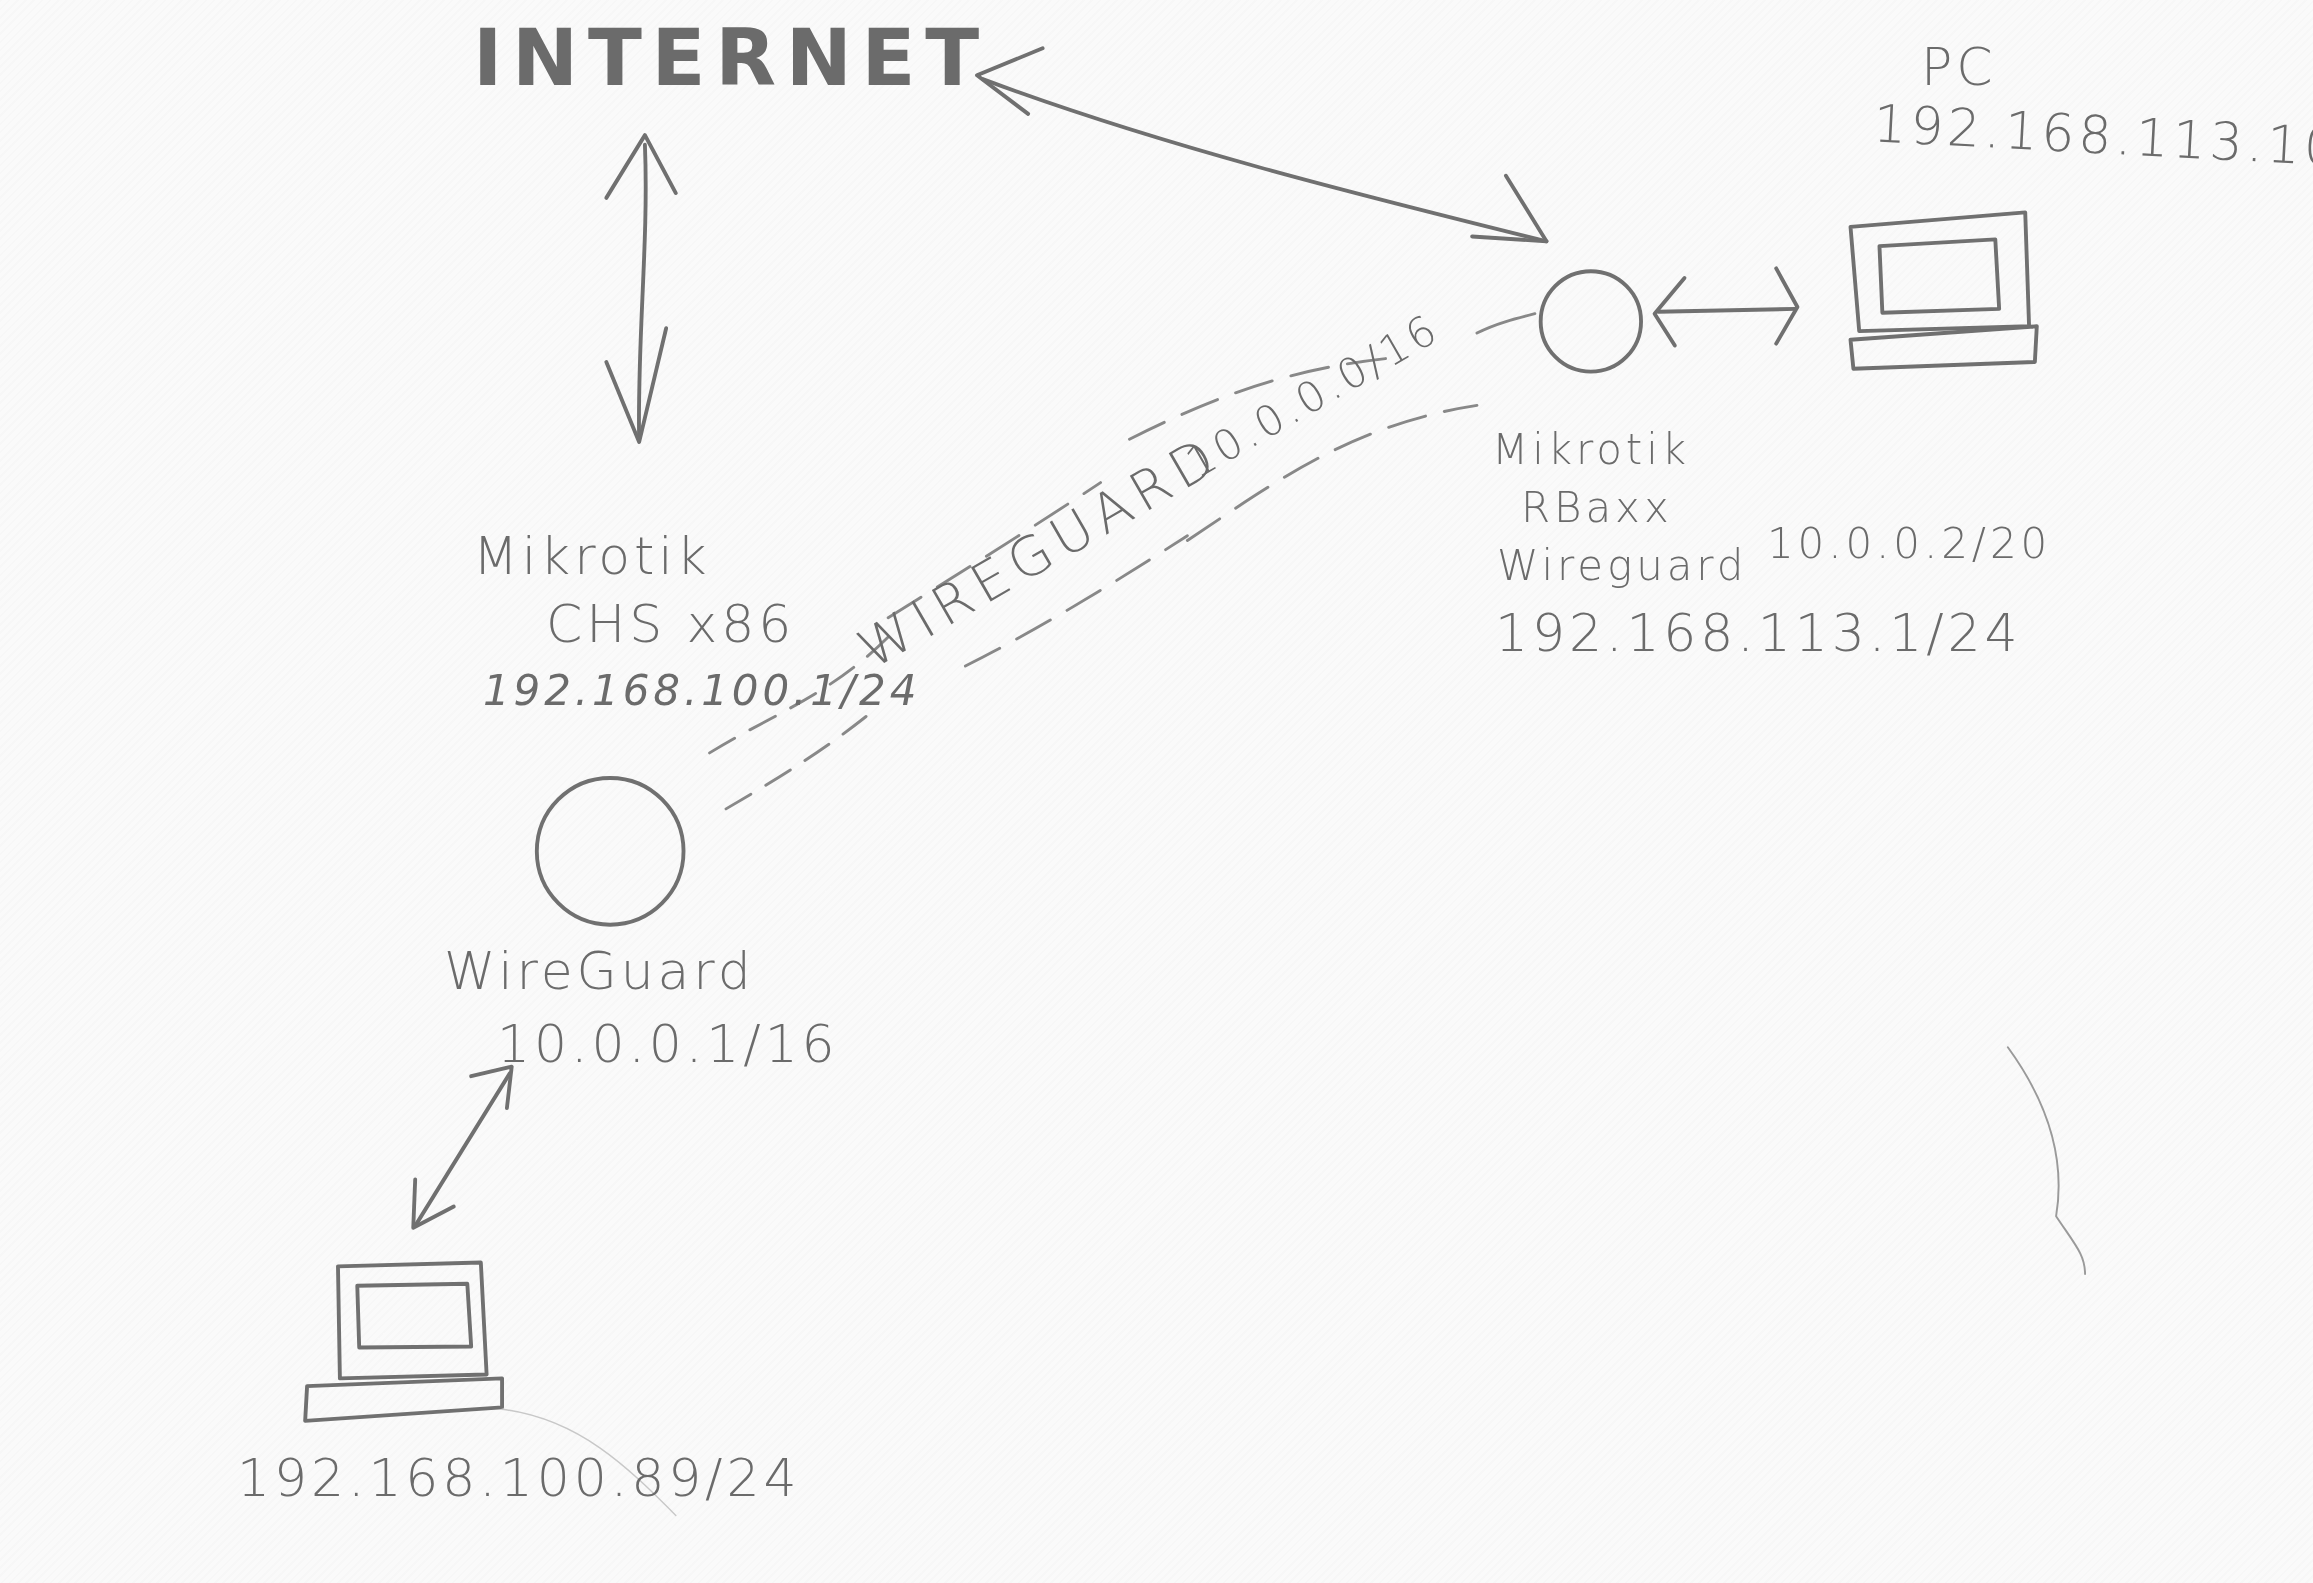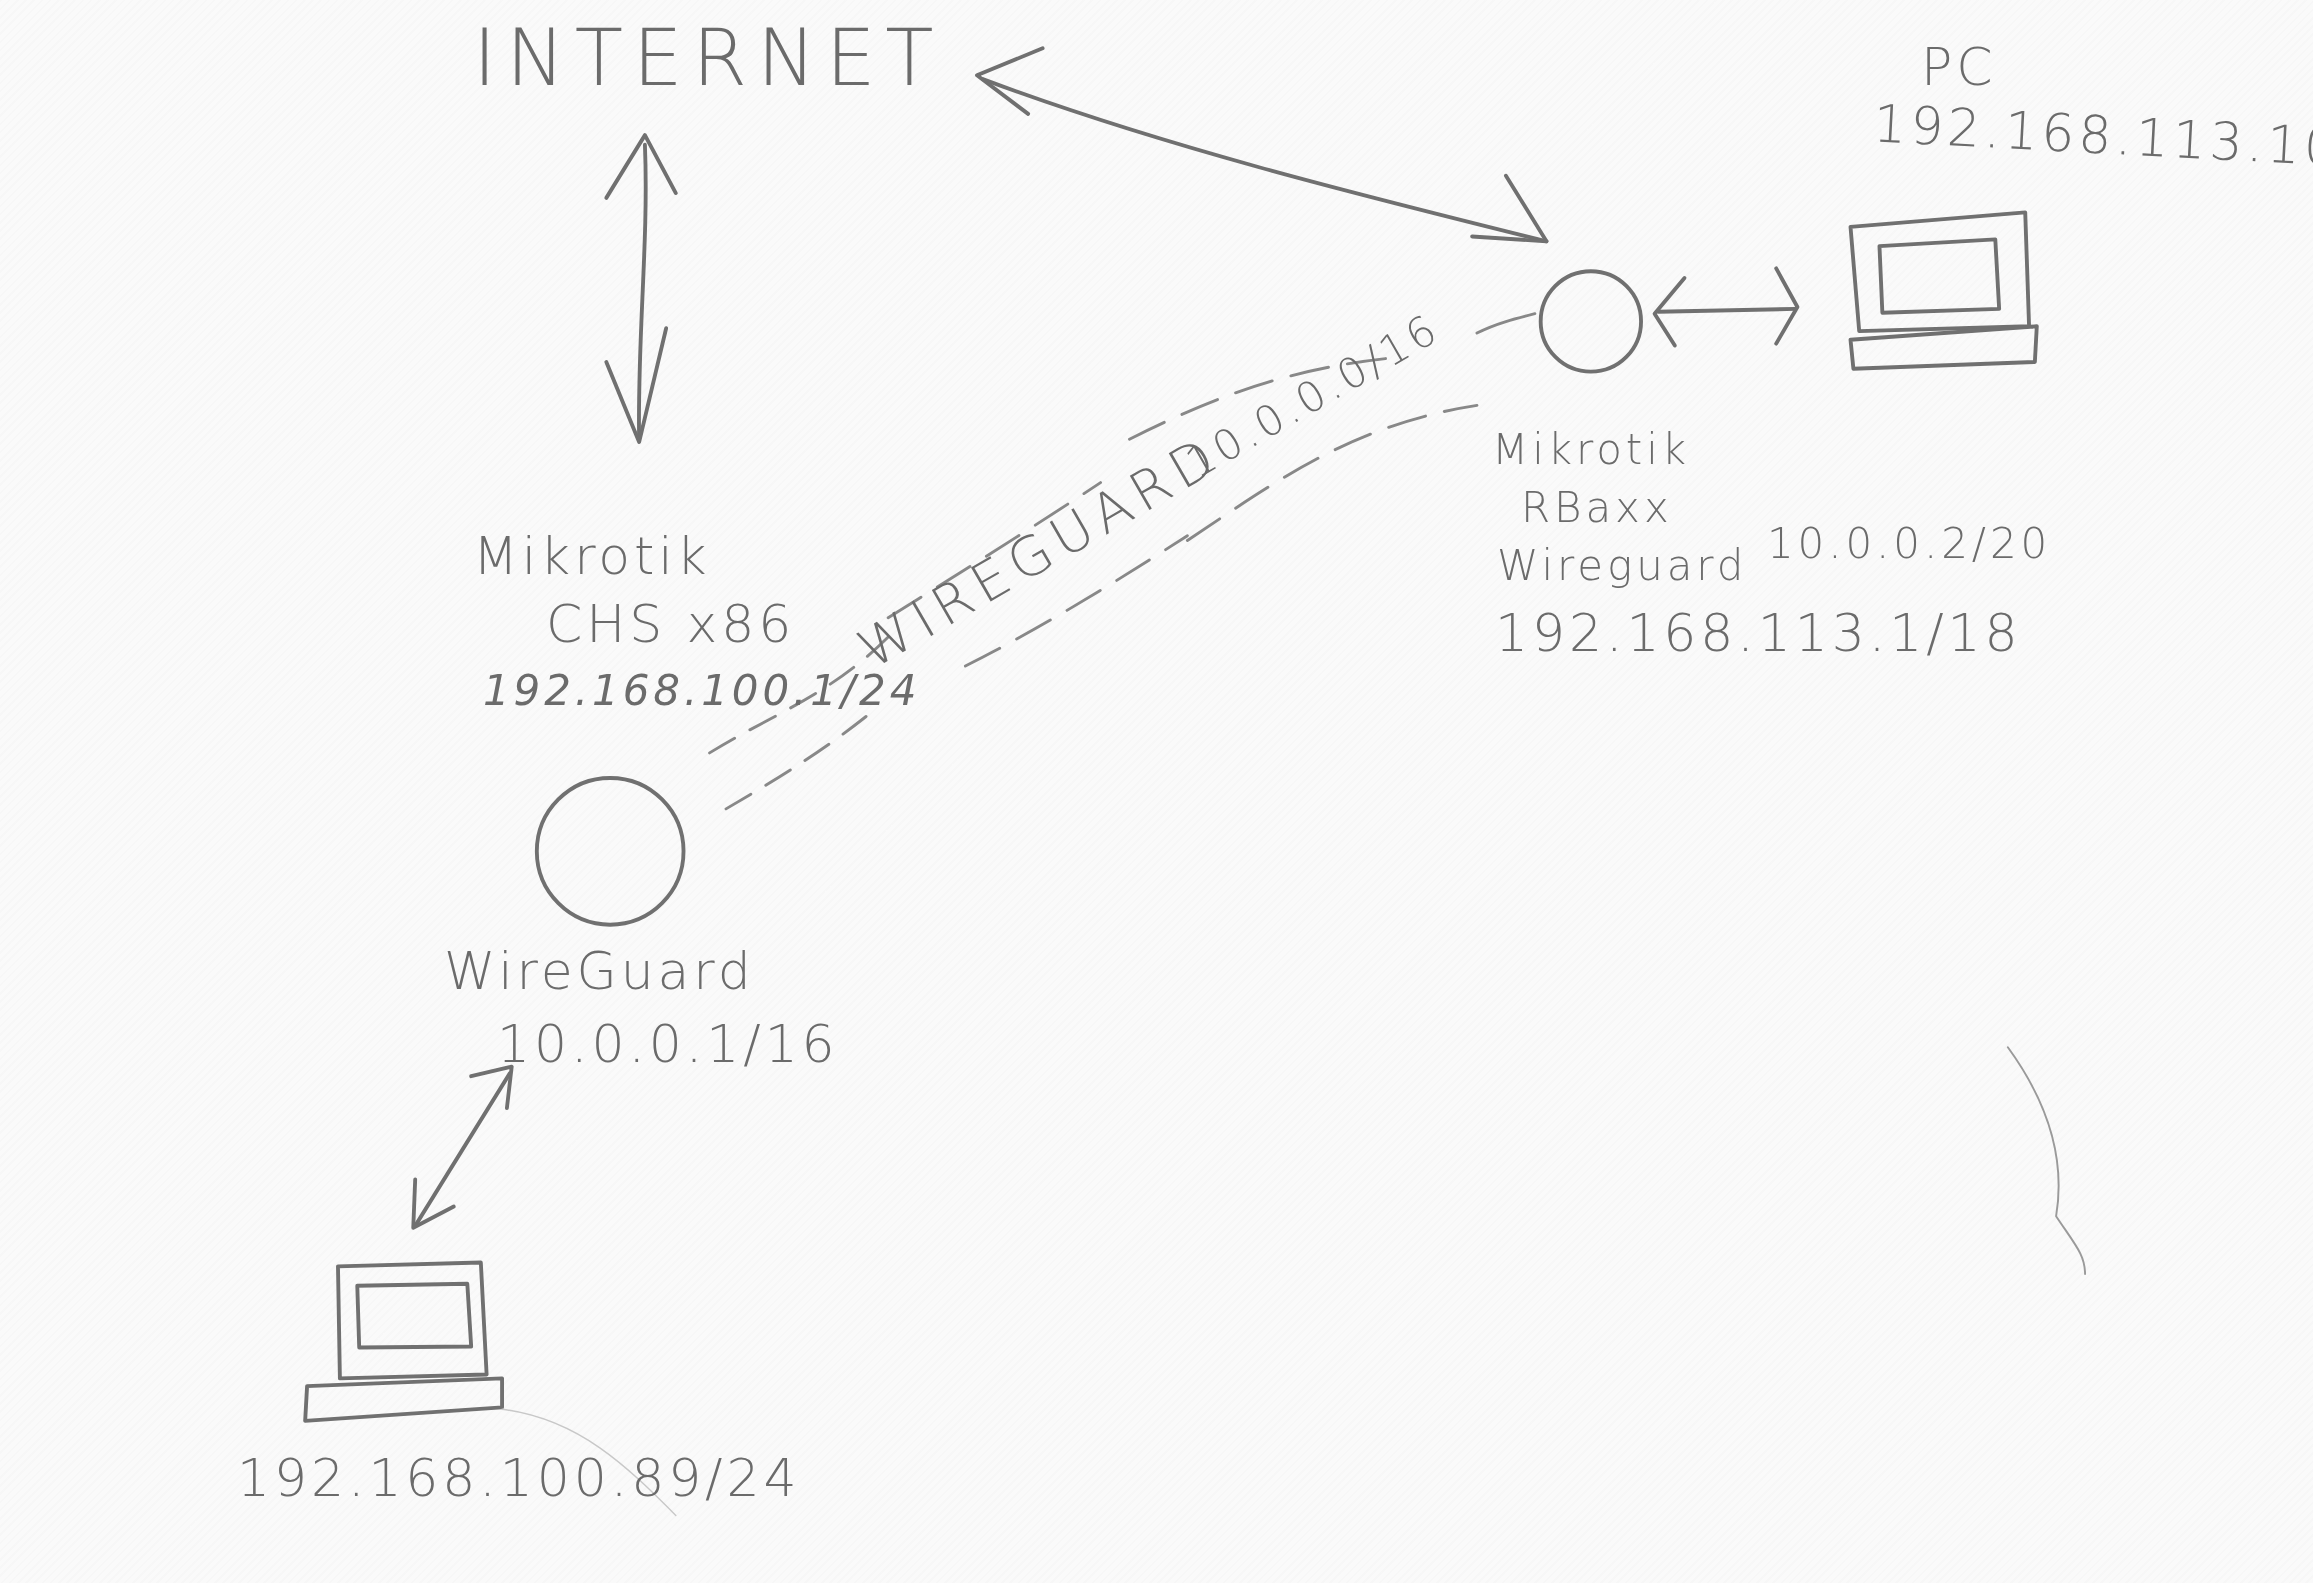--- a/index.html
+++ b/index.html
@@ -84,30 +84,30 @@
     <path d="M1170 455 C1260 410 1340 380 1450 370" stroke-dasharray="40 20"></path>
     <path d="M1230 560 C1320 500 1400 440 1530 420" stroke-dasharray="40 20"></path>
     <path d="M1530 345 C1550 335 1570 330 1590 325"></path>
   </g>
 
   <path d="M2080 1085 C2120 1140 2140 1200 2130 1260 C2150 1290 2160 1300 2160 1320" stroke="#9a9a9a" stroke-width="2"></path>
 
   <path d="M520 1460 C600 1470 650 1520 700 1570" stroke="#c8c8c8" stroke-width="1.5"></path>
 </svg>
 
-<div class="lbl" style="left:473px; top:11.6px; font-size:79px; letter-spacing:9.7px;">INTERNET</div>
+<div class="lbl" style="left:473px; top:11.6px; font-size:79px; letter-spacing:9.7px;font-weight:bold;">INTERNET</div>
 
 <div class="lbl big" style="left:1921px; top:37px;">PC</div>
 <div class="lbl big" style="left:1873px; top:108px; transform:rotate(3deg);">192.168.113.10/24</div>
 
 <div class="lbl med" style="left:1492px; top:425px;">Mikrotik</div>
 <div class="lbl med" style="left:1521px; top:483px;">RBaxx</div>
 <div class="lbl med" style="left:1497px; top:541px;">Wireguard</div>
 <div class="lbl med" style="left:1767px; top:519px;">10.0.0.2/20</div>
-<div class="lbl big" style="left:1495px; top:603px;">192.168.113.1/18</div>
+<div class="lbl big" style="left:1495px; top:603px;">192.168.113.1/24</div>
 
 <div class="lbl big" style="left:473px; top:526px;">Mikrotik</div>
 <div class="lbl big" style="left:546px; top:594px;">CHS x86</div>
 <div class="lbl med" style="left:483px; top:666px;font-style:italic;">192.168.100.1/24</div>
 <div class="lbl big" style="left:444px; top:941px;">WireGuard</div>
 <div class="lbl big" style="left:497px; top:1014px;">10.0.0.1/16</div>
 
 <div class="lbl rot" style="left:879px; top:618px; font-size:54px; letter-spacing:7.7px; transform:rotate(-30deg);">WIREGUARD</div>
 <div class="lbl rot" style="left:1202px; top:439px; font-size:42px; transform:rotate(-30deg);">10.0.0.0/16</div>
 

